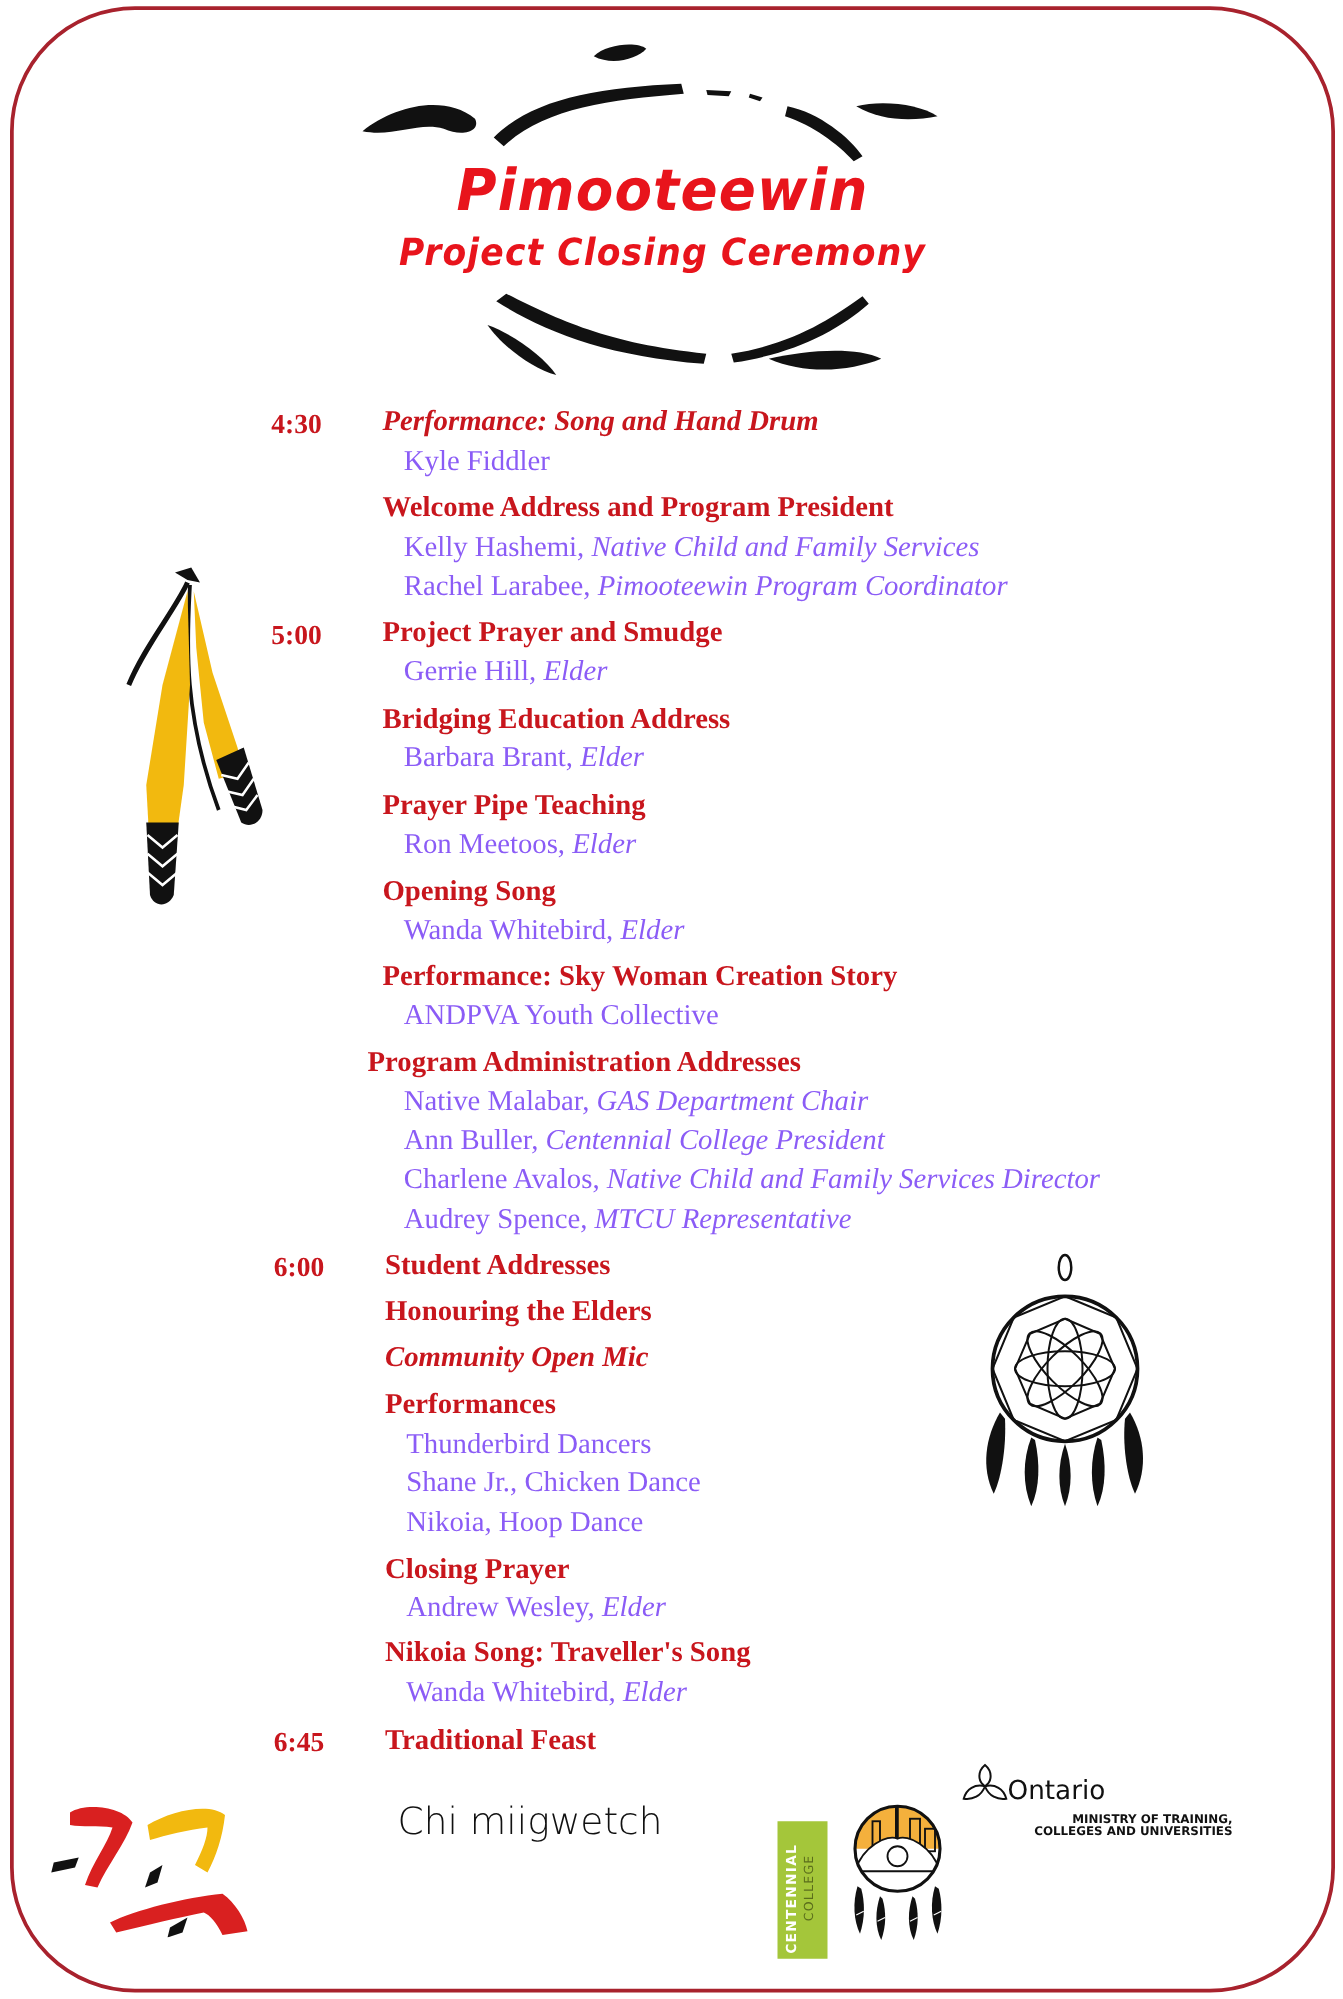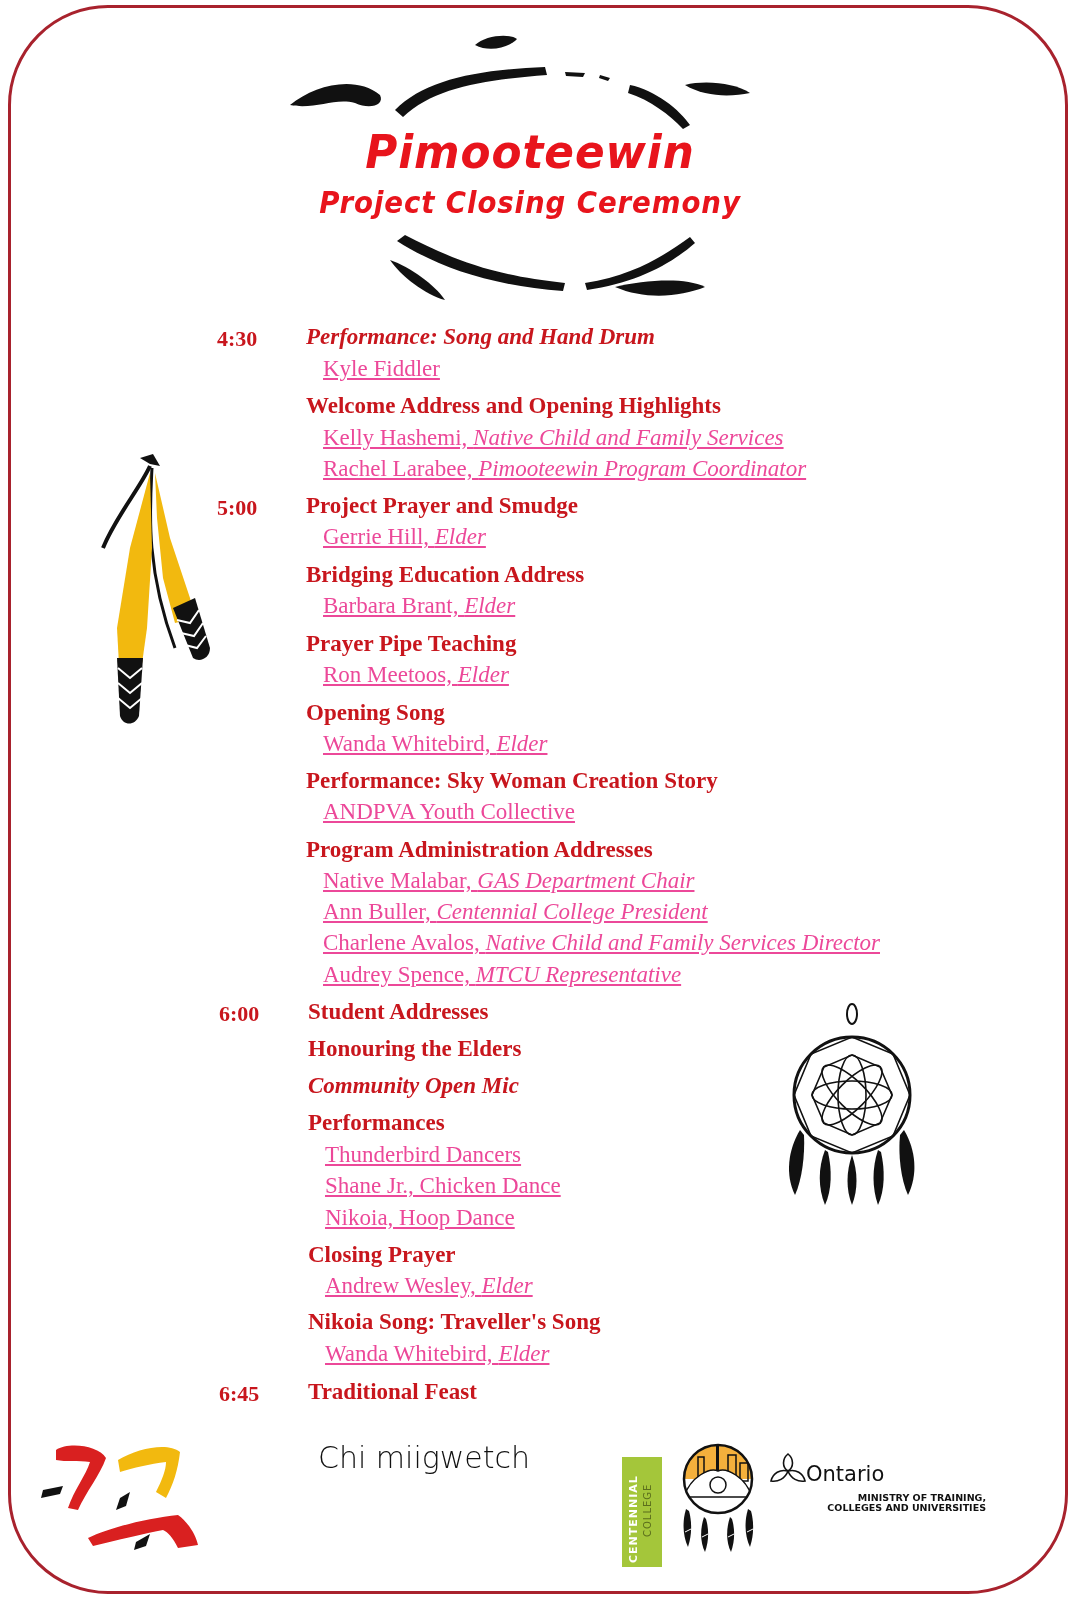--- a/index.html
+++ b/index.html
@@ -74,25 +74,24 @@
     .heading {
       position: absolute;
       color: #c8161d;
       font-family: "Liberation Serif", serif;
       font-weight: bold;
       font-size: 23px;
       white-space: nowrap;
     }
     .person {
       position: absolute;
-      color: #ec4899;
+      color: #8b5cf6;
       font-family: "Liberation Serif", serif;
       font-size: 23px;
       white-space: nowrap;
-      text-decoration: underline;
     }
     .person .role {
       font-style: italic;
     }
 
     
     .feathers {
       position: absolute;
       left: 95px;
       top: 448px;
@@ -156,21 +155,21 @@
     .ncfs-logo {
       position: absolute;
       left: 680px;
       top: 1437px;
       width: 82px;
       height: 120px;
     }
     .ontario {
       position: absolute;
       left: 766px;
-      top: 1445px;
+      top: 1403px;
       width: 230px;
       height: 75px;
     }
     .ontario .name {
       position: absolute;
       left: 40px;
       top: 17px;
       font-family: "DejaVu Sans", sans-serif;
       font-size: 21px;
       color: #111;
@@ -222,41 +221,41 @@
   <div class="logo-title main">Pimooteewin</div>
   <div class="logo-title sub">Project Closing Ceremony</div>
 </div>
 
 <div class="schedule">
 
   <div class="time" style="left:217px;top:326px;">4:30</div>
   <div class="heading" style="left:306px;top:324px;font-style:italic;">Performance: Song and Hand Drum</div>
   <div class="person" style="left:323px;top:356px;"><span>Kyle Fiddler</span></div>
 
-  <div class="heading" style="left:306px;top:393px;">Welcome Address and Opening Highlights</div>
+  <div class="heading" style="left:306px;top:393px;">Welcome Address and Program President</div>
   <div class="person" style="left:323px;top:425px;"><span>Kelly Hashemi, </span><span class="role">Native Child and Family Services</span></div>
   <div class="person" style="left:323px;top:456px;"><span>Rachel Larabee, </span><span class="role">Pimooteewin Program Coordinator</span></div>
 
   <div class="time" style="left:217px;top:495px;">5:00</div>
   <div class="heading" style="left:306px;top:493px;">Project Prayer and Smudge</div>
   <div class="person" style="left:323px;top:524px;"><span>Gerrie Hill, </span><span class="role">Elder</span></div>
 
   <div class="heading" style="left:306px;top:562px;">Bridging Education Address</div>
   <div class="person" style="left:323px;top:593px;"><span>Barbara Brant, </span><span class="role">Elder</span></div>
 
   <div class="heading" style="left:306px;top:631px;">Prayer Pipe Teaching</div>
   <div class="person" style="left:323px;top:662px;"><span>Ron Meetoos, </span><span class="role">Elder</span></div>
 
   <div class="heading" style="left:306px;top:700px;">Opening Song</div>
   <div class="person" style="left:323px;top:731px;"><span>Wanda Whitebird, </span><span class="role">Elder</span></div>
 
   <div class="heading" style="left:306px;top:768px;">Performance: Sky Woman Creation Story</div>
   <div class="person" style="left:323px;top:799px;"><span>ANDPVA Youth Collective</span></div>
 
-  <div class="heading" style="left:306px;top:837px;">Program Administration Addresses</div>
+  <div class="heading" style="left:294px;top:837px;">Program Administration Addresses</div>
   <div class="person" style="left:323px;top:868px;"><span>Native Malabar, </span><span class="role">GAS Department Chair</span></div>
   <div class="person" style="left:323px;top:899px;"><span>Ann Buller, </span><span class="role">Centennial College President</span></div>
   <div class="person" style="left:323px;top:930px;"><span>Charlene Avalos, </span><span class="role">Native Child and Family Services Director</span></div>
   <div class="person" style="left:323px;top:962px;"><span>Audrey Spence, </span><span class="role">MTCU Representative</span></div>
 
   <div class="time" style="left:219px;top:1001px;">6:00</div>
   <div class="heading" style="left:308px;top:999px;">Student Addresses</div>
   <div class="heading" style="left:308px;top:1036px;">Honouring the Elders</div>
   <div class="heading" style="left:308px;top:1073px;font-style:italic;">Community Open Mic</div>
   <div class="heading" style="left:308px;top:1110px;">Performances</div>

